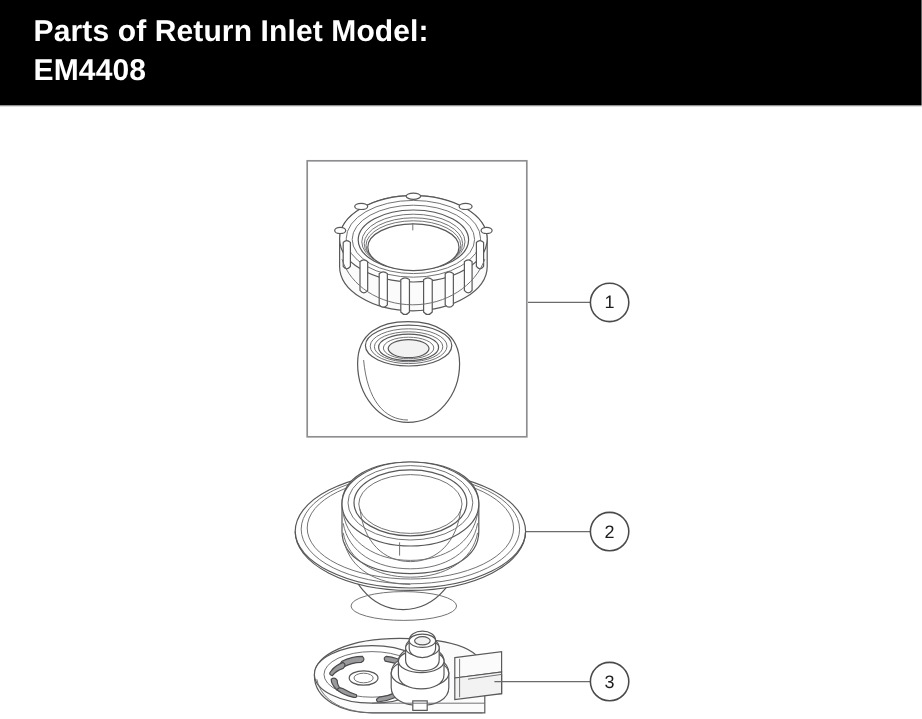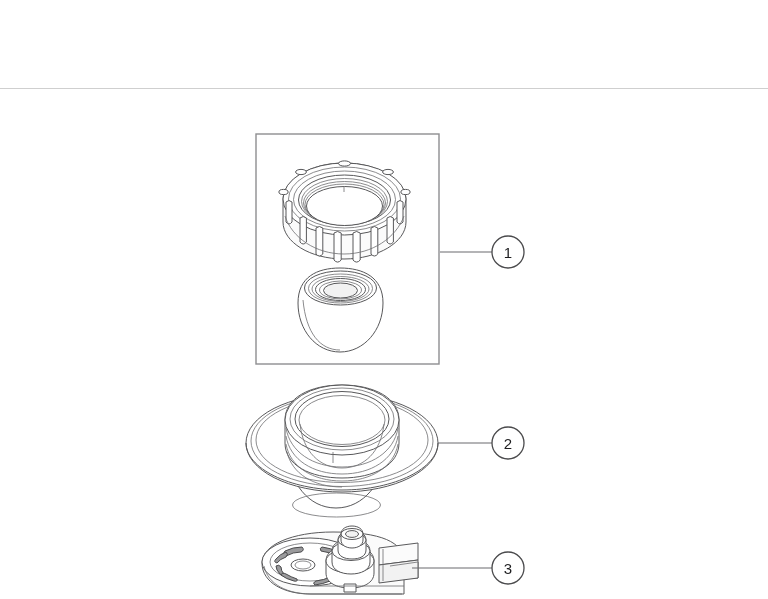--- a/index.html
+++ b/index.html
@@ -76,20 +76,24 @@
     text-anchor: middle;
     dominant-baseline: central;
   }
   .boxframe { fill: none; stroke: #8e8e90; stroke-width: 1.4; }
 </style>
 </head>
 <body>
 
 <div id="page">
 
+  <div id="header">
+    <div id="header-title">Parts of Return Inlet Model:
+EM4408</div>
+  </div>
   <div id="header-rule"></div>
 
   <div id="diagram-area">
     <svg id="diagram-svg" viewBox="0 0 768 599" xmlns="http://www.w3.org/2000/svg">
 
       <rect class="boxframe" x="256" y="134" width="183" height="230"></rect>
 
       <g>
 
         <path class="fill-w2" d="M283 200

